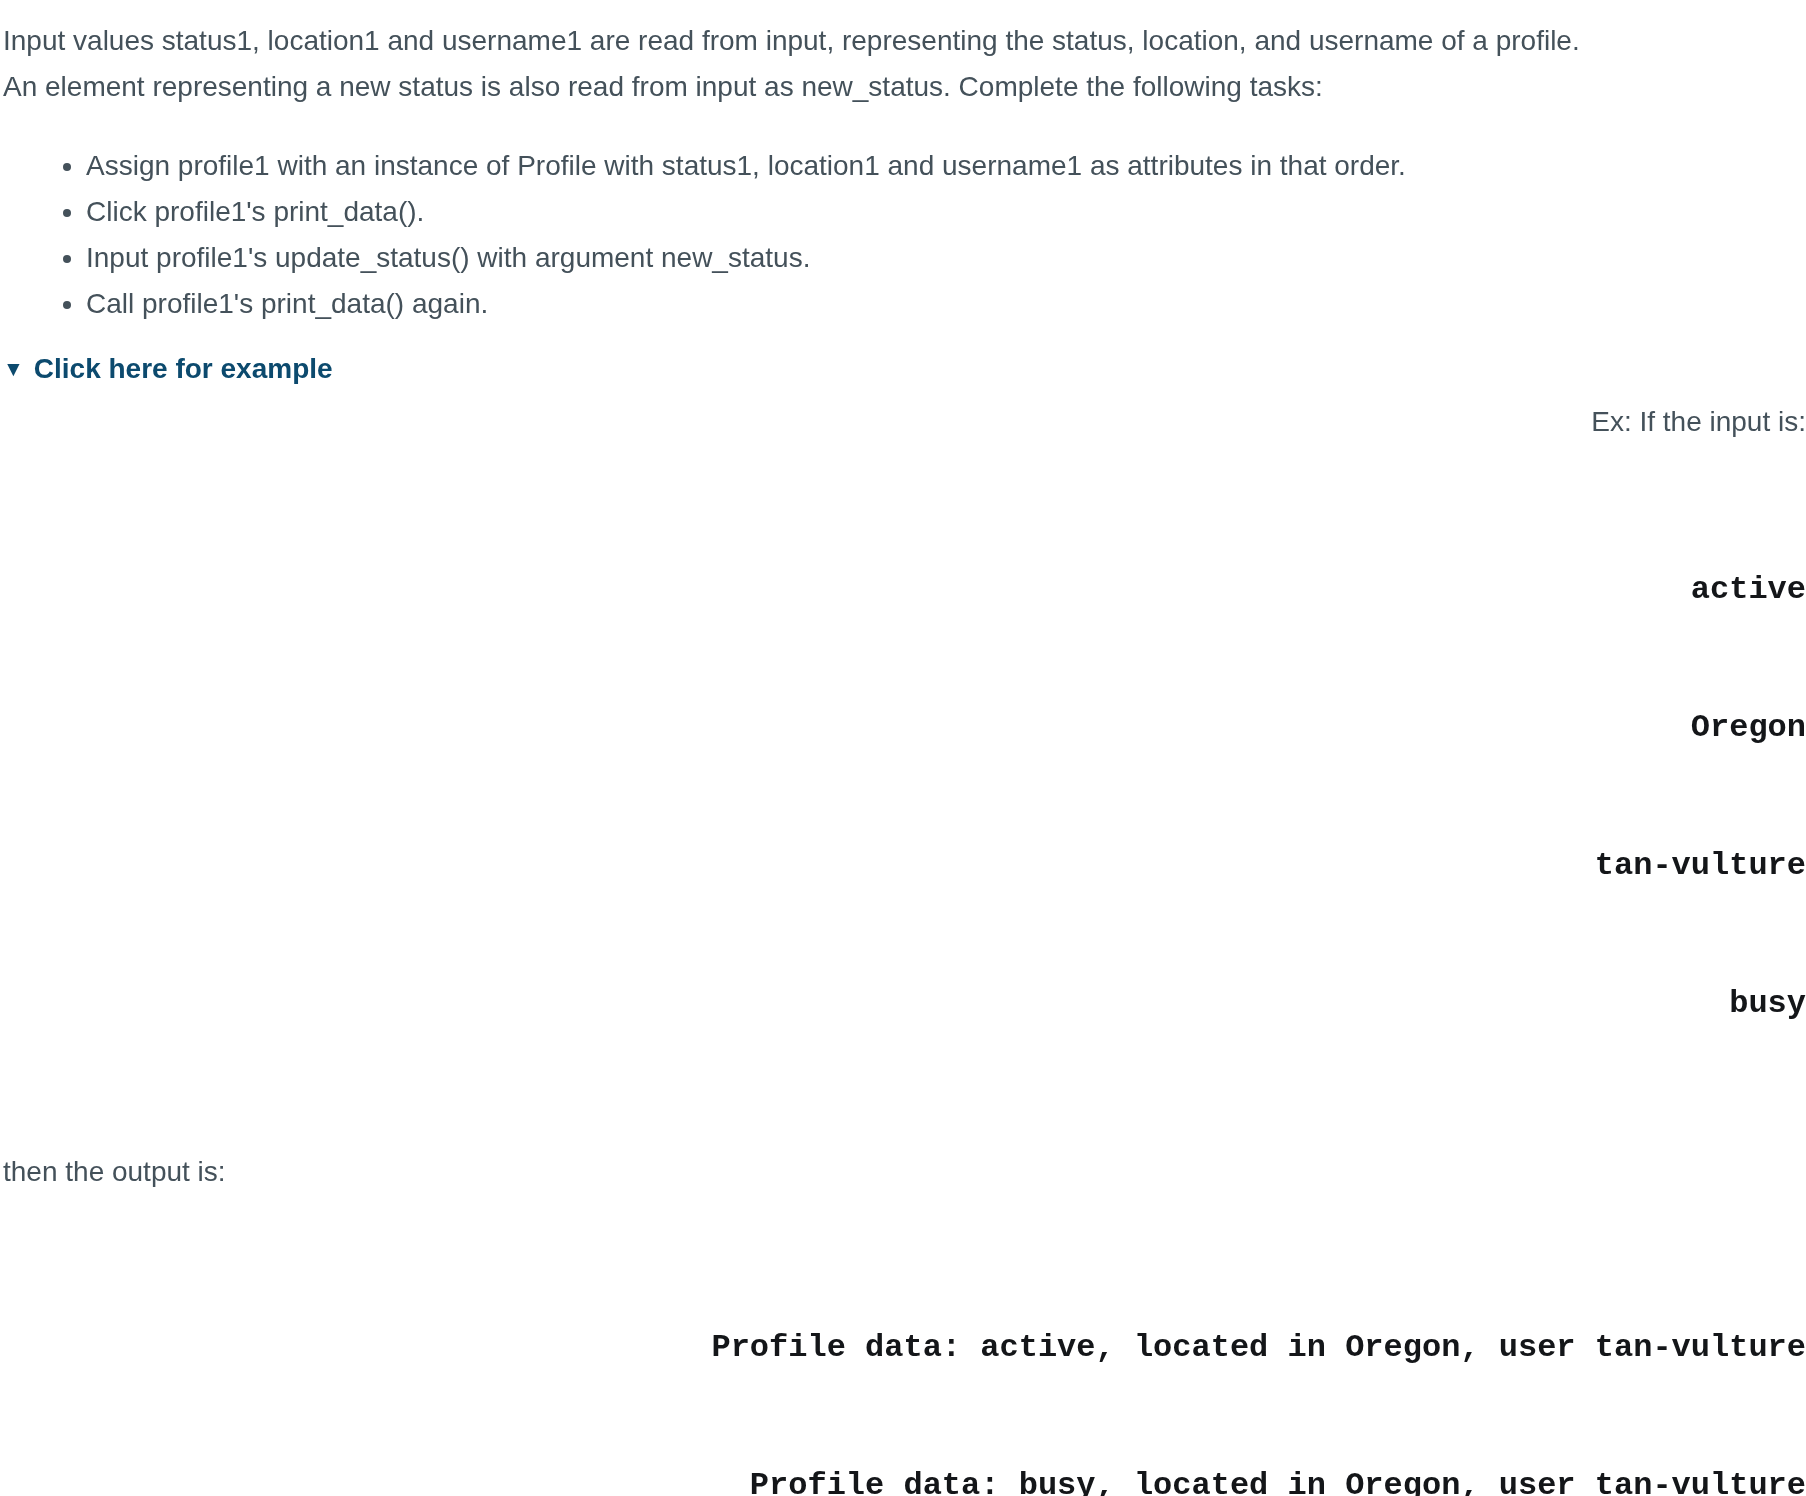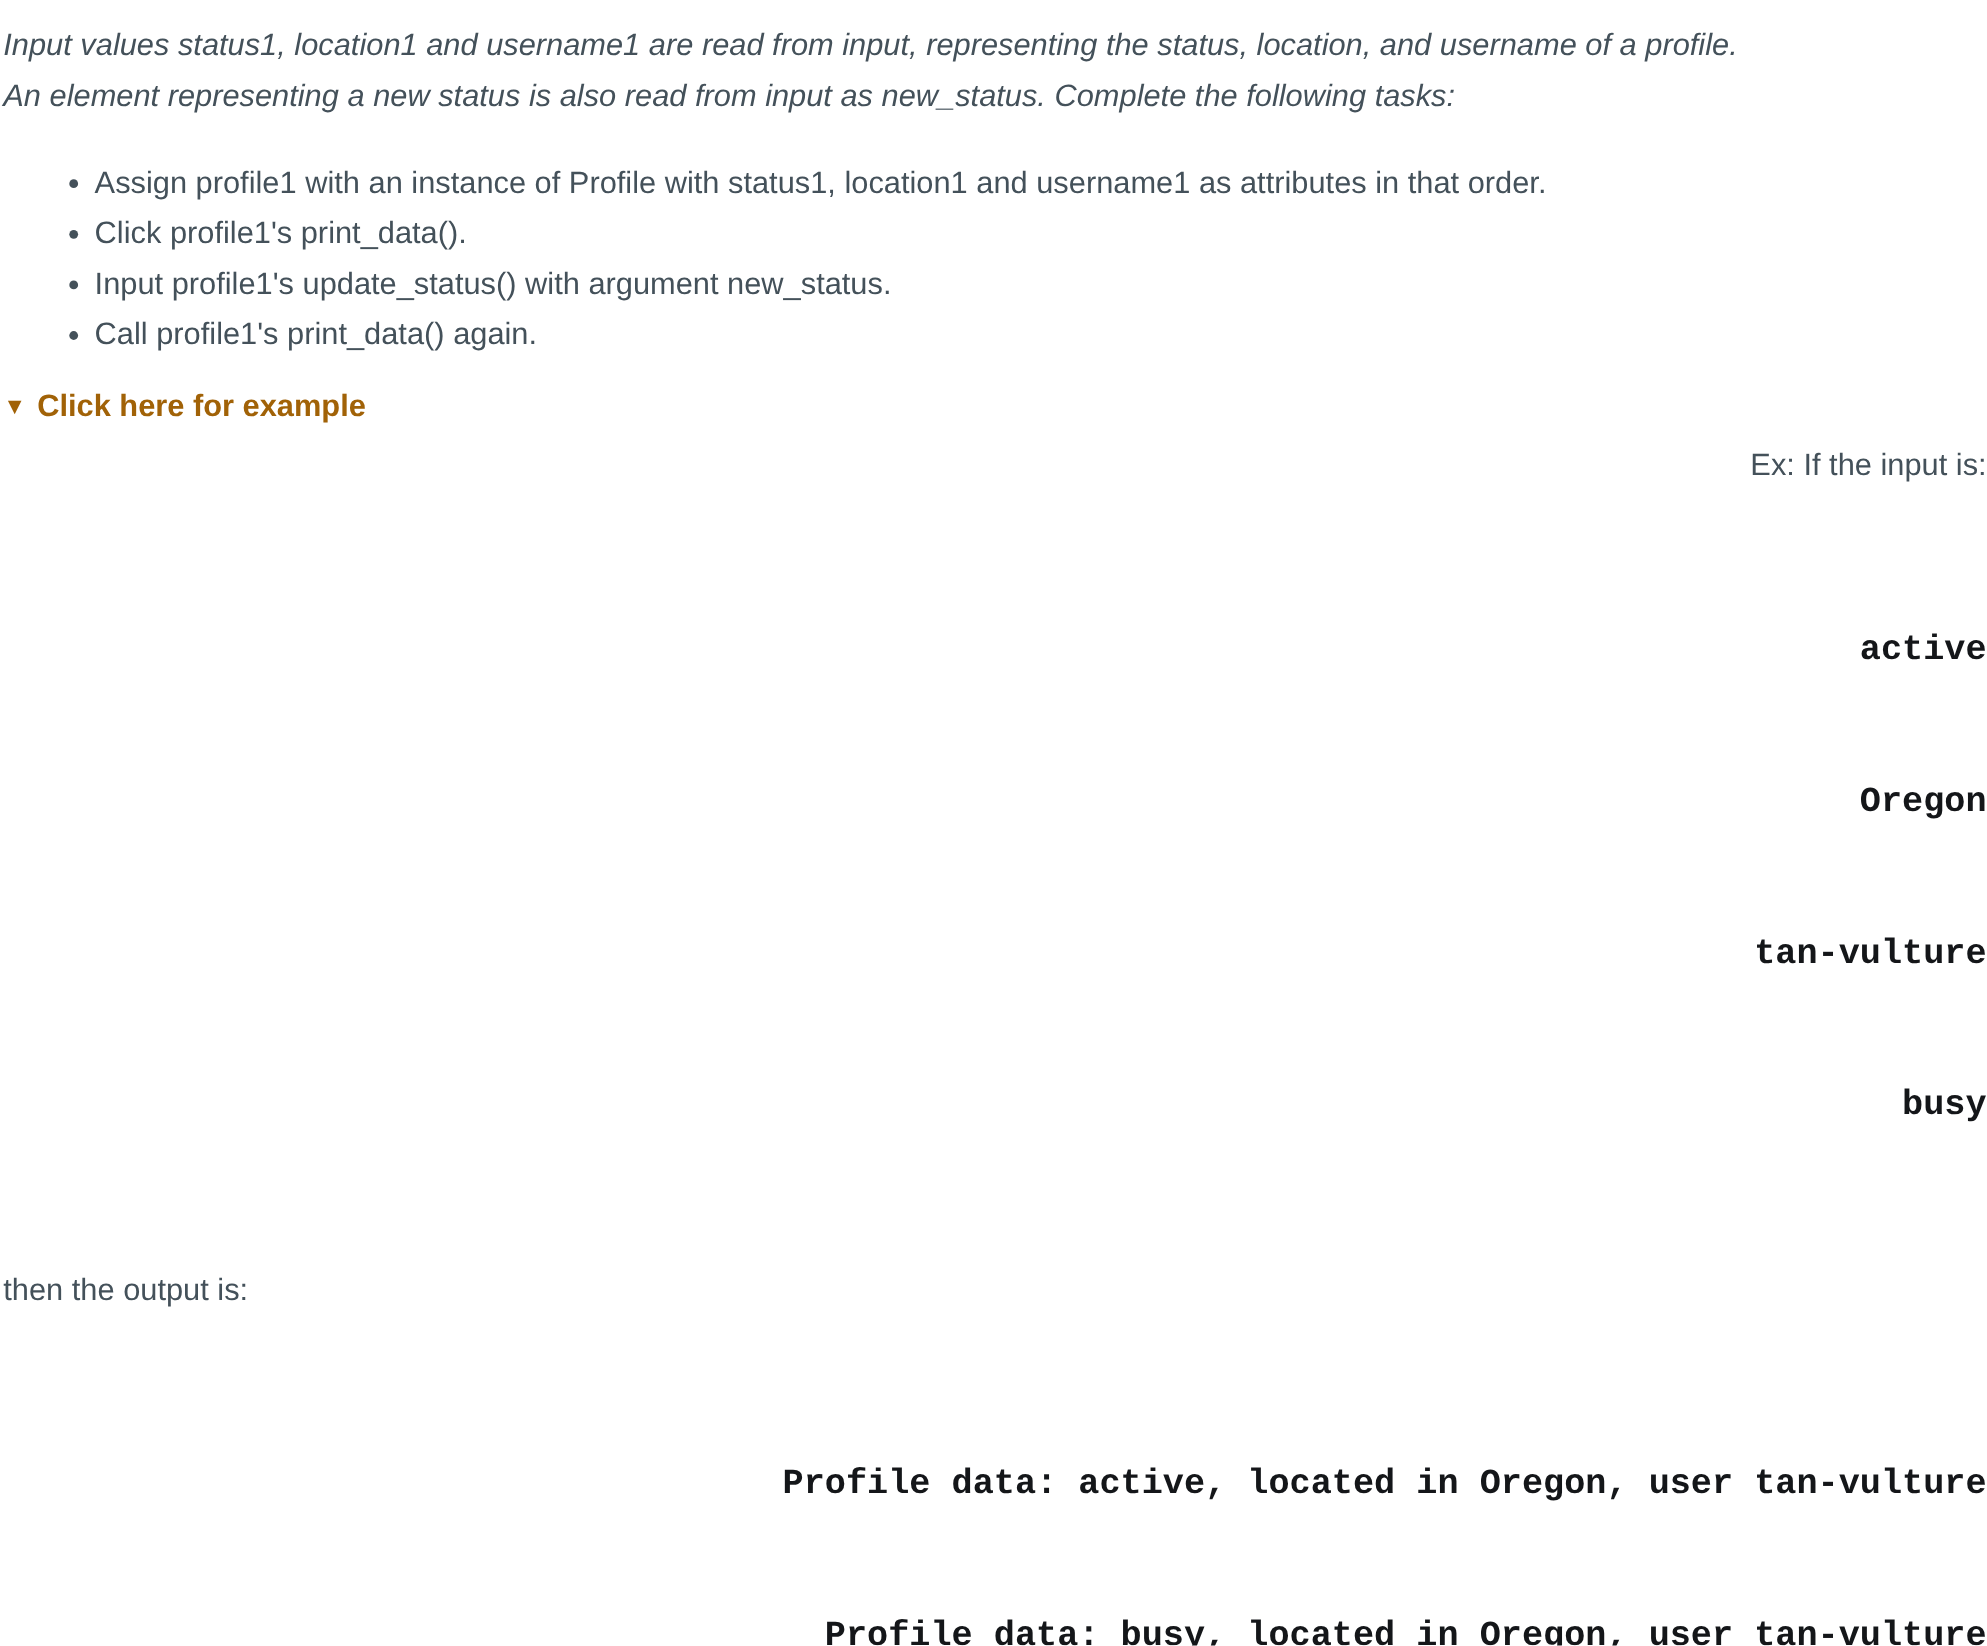--- a/index.html
+++ b/index.html
@@ -5,34 +5,34 @@
   html,body{margin:0;padding:0;background:#fff;}
   body{
     width:1806px;height:1496px;overflow:hidden;
     font-family:"Liberation Sans",sans-serif;
     color:#44515a;
   }
   .content{padding-left:3px;}
 
   .intro{
     margin:18px 0 0 0;
-    font-size:28px;line-height:46px;font-style:italic;
+    font-size:28px;line-height:46px;
   }
   ul.tasks{
     margin:33px 0 0 0;
     padding:0 0 0 83px;
     font-size:28px;line-height:46px;
     list-style:disc outside;
   }
   ul.tasks li{margin:0;}
 
   .toggle{
     margin:19px 0 0 0;
     font-size:28px;line-height:46px;
-    font-weight:bold;color:#a16207;
+    font-weight:bold;color:#0c4a6e;
     cursor:pointer;
   }
   .toggle .tri{
     display:inline-block;
     font-size:21px;
     margin-right:10px;
     transform:translateY(-2px);
   }
   .ex-intro{
     margin:5px 0 0 0;

